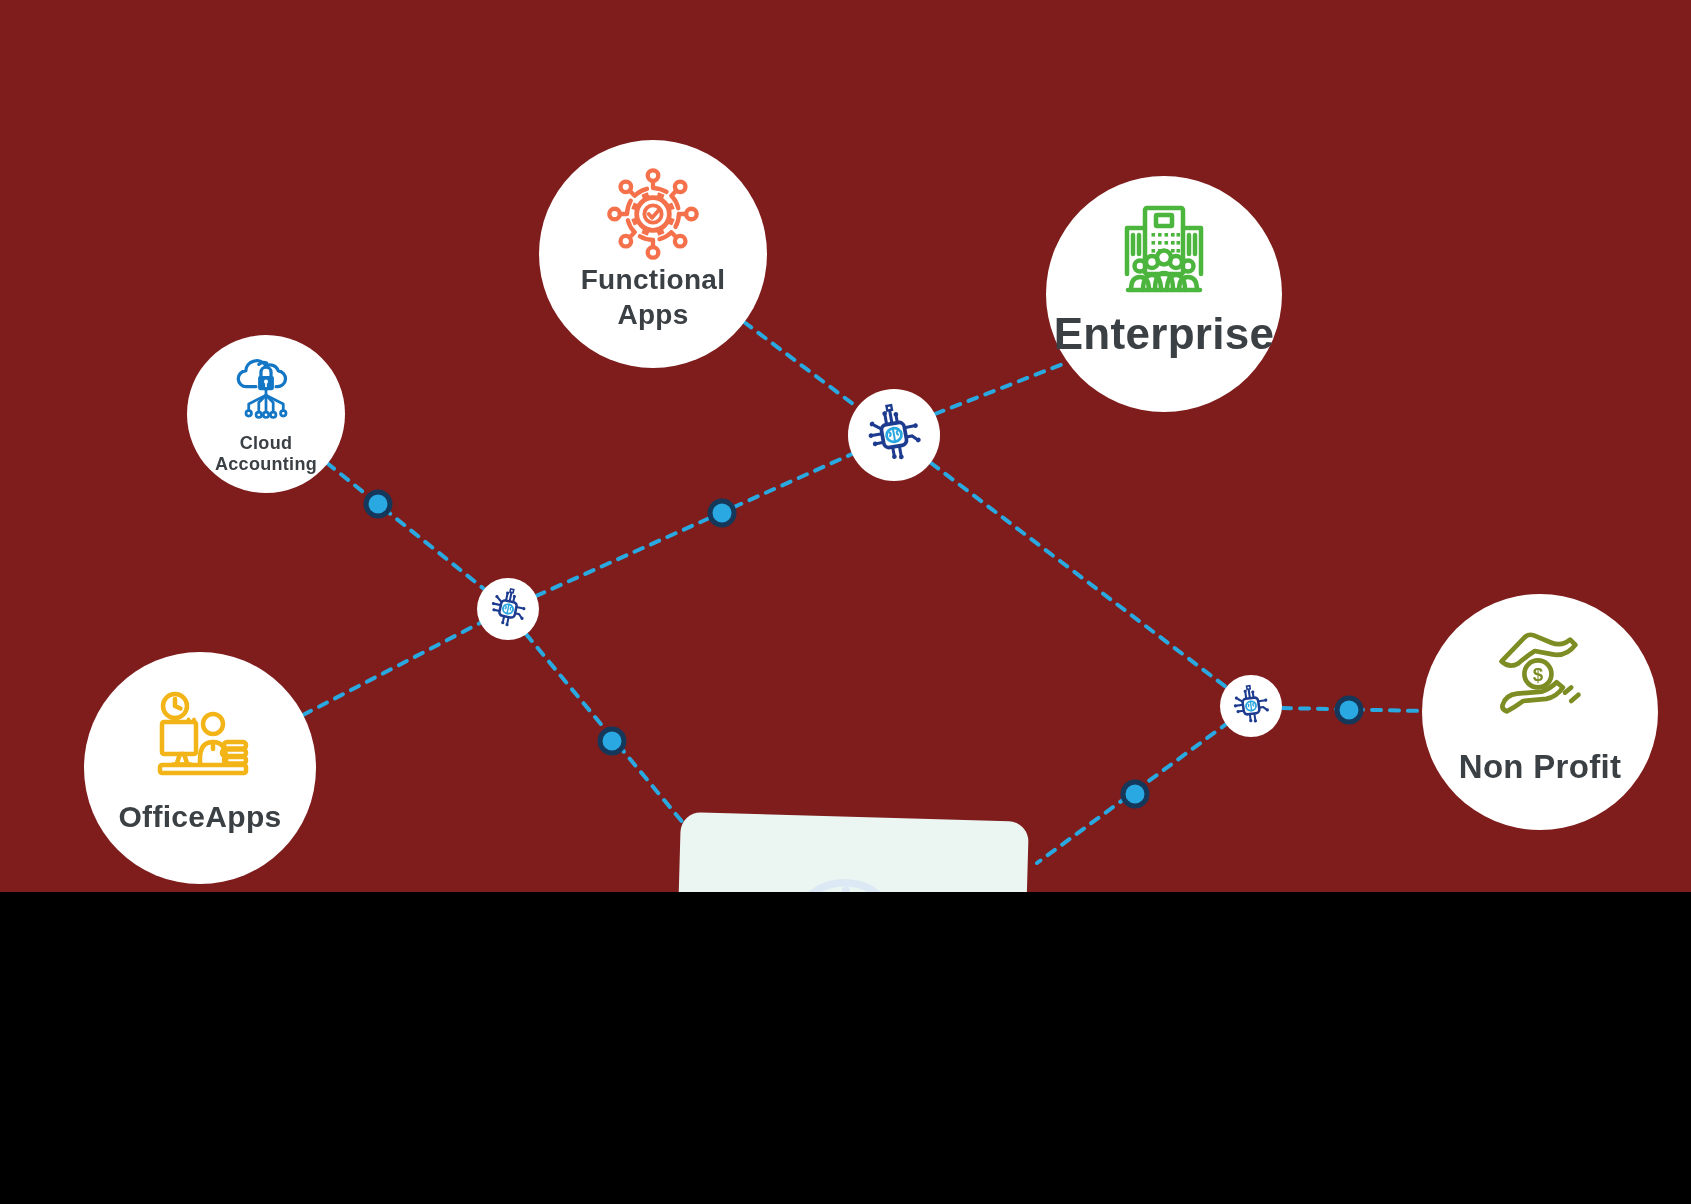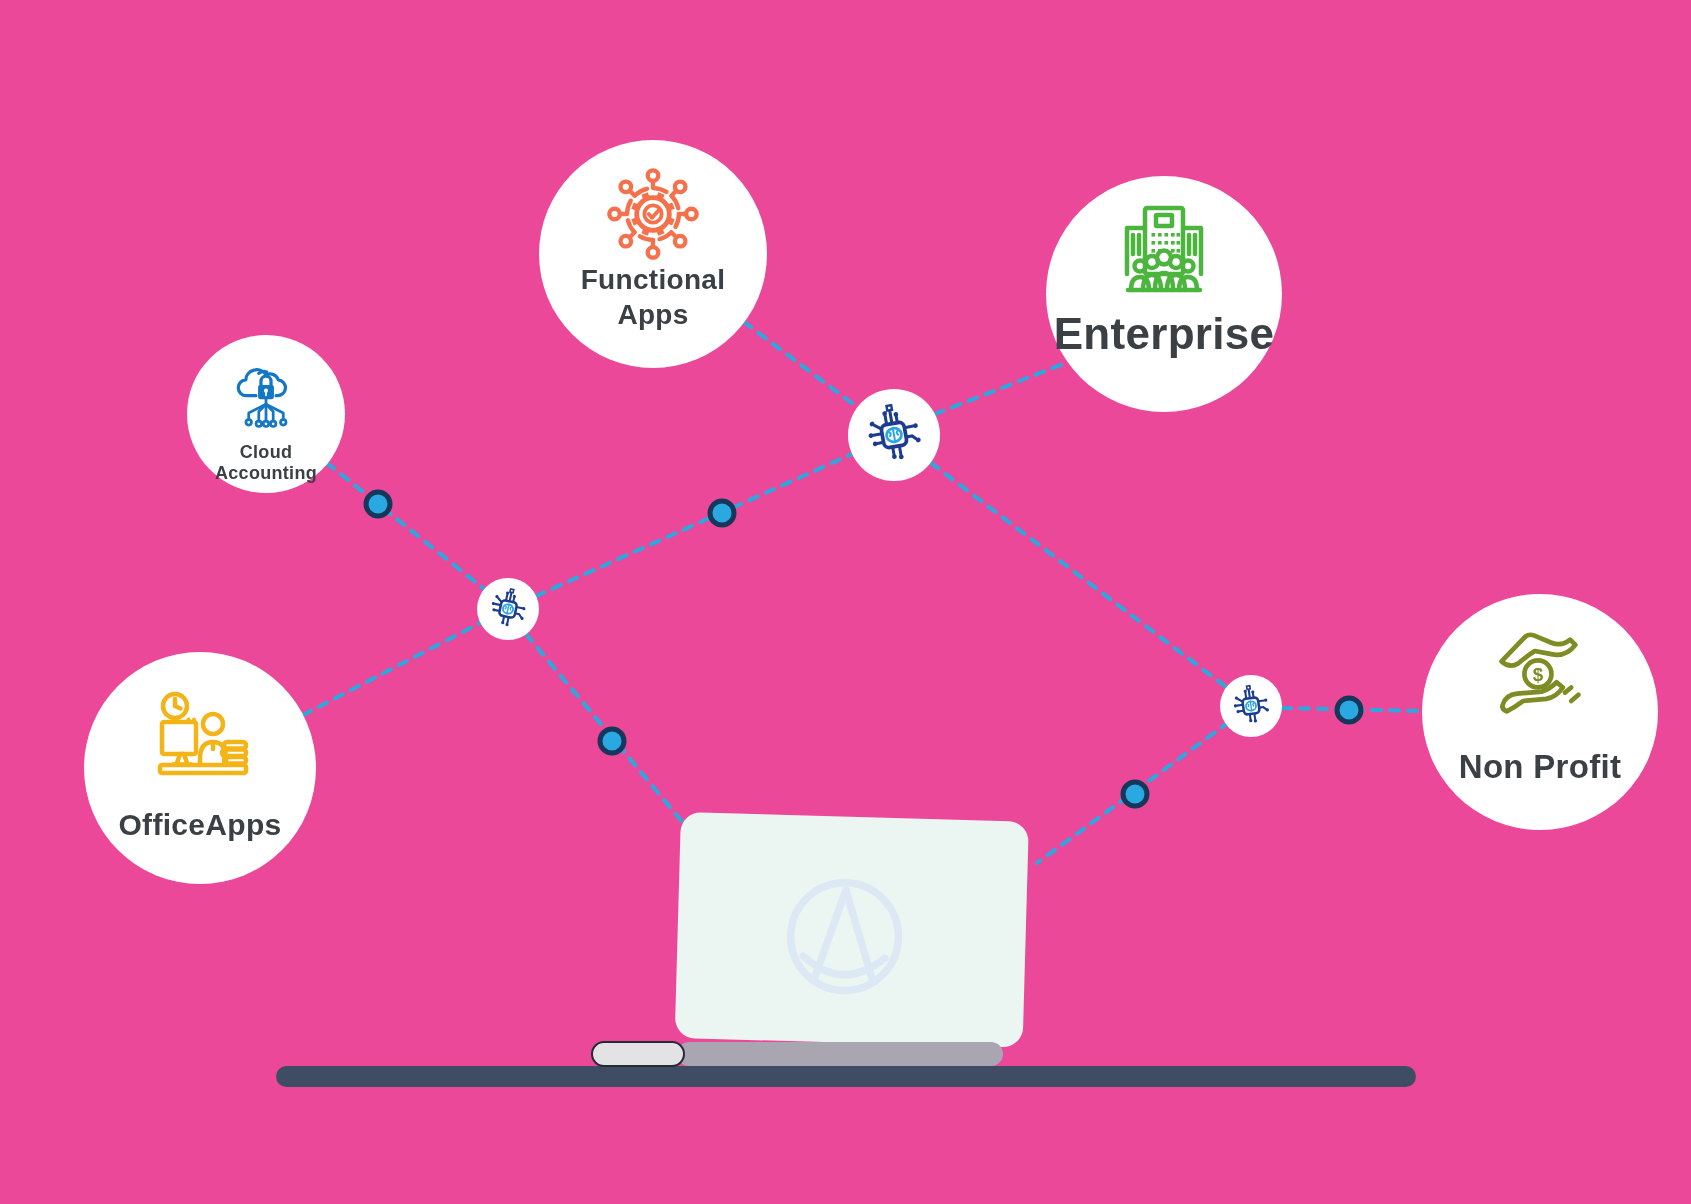--- a/index.html
+++ b/index.html
@@ -1,33 +1,33 @@
 <!DOCTYPE html>
 <html><head>
 <meta charset="utf-8">
 <style>
   html,body{margin:0;padding:0;background:#000;}
-  #canvas{position:relative;width:1691px;height:1204px;background:#ec4899;overflow:hidden;
+  #canvas{position:relative;width:1691px;height:892px;background:#7f1d1d;overflow:hidden;
           font-family:"Liberation Sans",sans-serif;}
   #links-layer{position:absolute;left:0;top:0;z-index:1;}
   .hub{position:absolute;background:#ffffff;border-radius:50%;display:flex;flex-direction:column;
        align-items:center;box-sizing:border-box;z-index:3;}
   .hub-label{font-weight:700;color:#3B4045;text-align:center;letter-spacing:.3px;white-space:nowrap;}
   .node{position:absolute;background:#ffffff;border-radius:50%;display:flex;align-items:center;
         justify-content:center;z-index:3;}
   .icon-svg{display:block;}
   
   #hub-functional{left:539px;top:140px;width:228px;height:228px;padding-top:26px;}
   #hub-functional .hub-label{font-size:28px;line-height:35px;}
   #hub-enterprise{left:1046px;top:176px;width:236px;height:236px;padding-top:26px;}
   #hub-enterprise .hub-label{font-size:44px;line-height:40px;margin-top:12px;}
-  #hub-cloud{left:187px;top:335px;width:158px;height:158px;padding-top:14px;justify-content:center;}
+  #hub-cloud{left:187px;top:335px;width:158px;height:158px;padding-top:14px;}
   #hub-cloud .hub-label{font-size:18px;line-height:21px;}
   #hub-office{left:84px;top:652px;width:232px;height:232px;padding-top:34px;}
-  #hub-office .hub-label{font-size:30px;line-height:34px;margin-top:22px;}
+  #hub-office .hub-label{font-size:30px;line-height:34px;margin-top:14px;}
   #hub-nonprofit{left:1422px;top:594px;width:236px;height:236px;padding-top:30px;}
   #hub-nonprofit .hub-label{font-size:33px;line-height:37px;margin-top:20px;}
   #node-central{left:848px;top:389px;width:92px;height:92px;}
   #node-left{left:477px;top:578px;width:62px;height:62px;}
   #node-right{left:1220px;top:675px;width:62px;height:62px;}
   
   #laptop-screen{position:absolute;left:681px;top:812px;width:348px;height:226px;background:#EBF5F2;
                  border-radius:20px;transform:rotate(1.6deg);transform-origin:top left;z-index:2;}
   #laptop-logo{position:absolute;left:102px;top:55px;}
   #laptop-hinge{position:absolute;left:591px;top:1041px;width:94px;height:26px;border-radius:14px;

